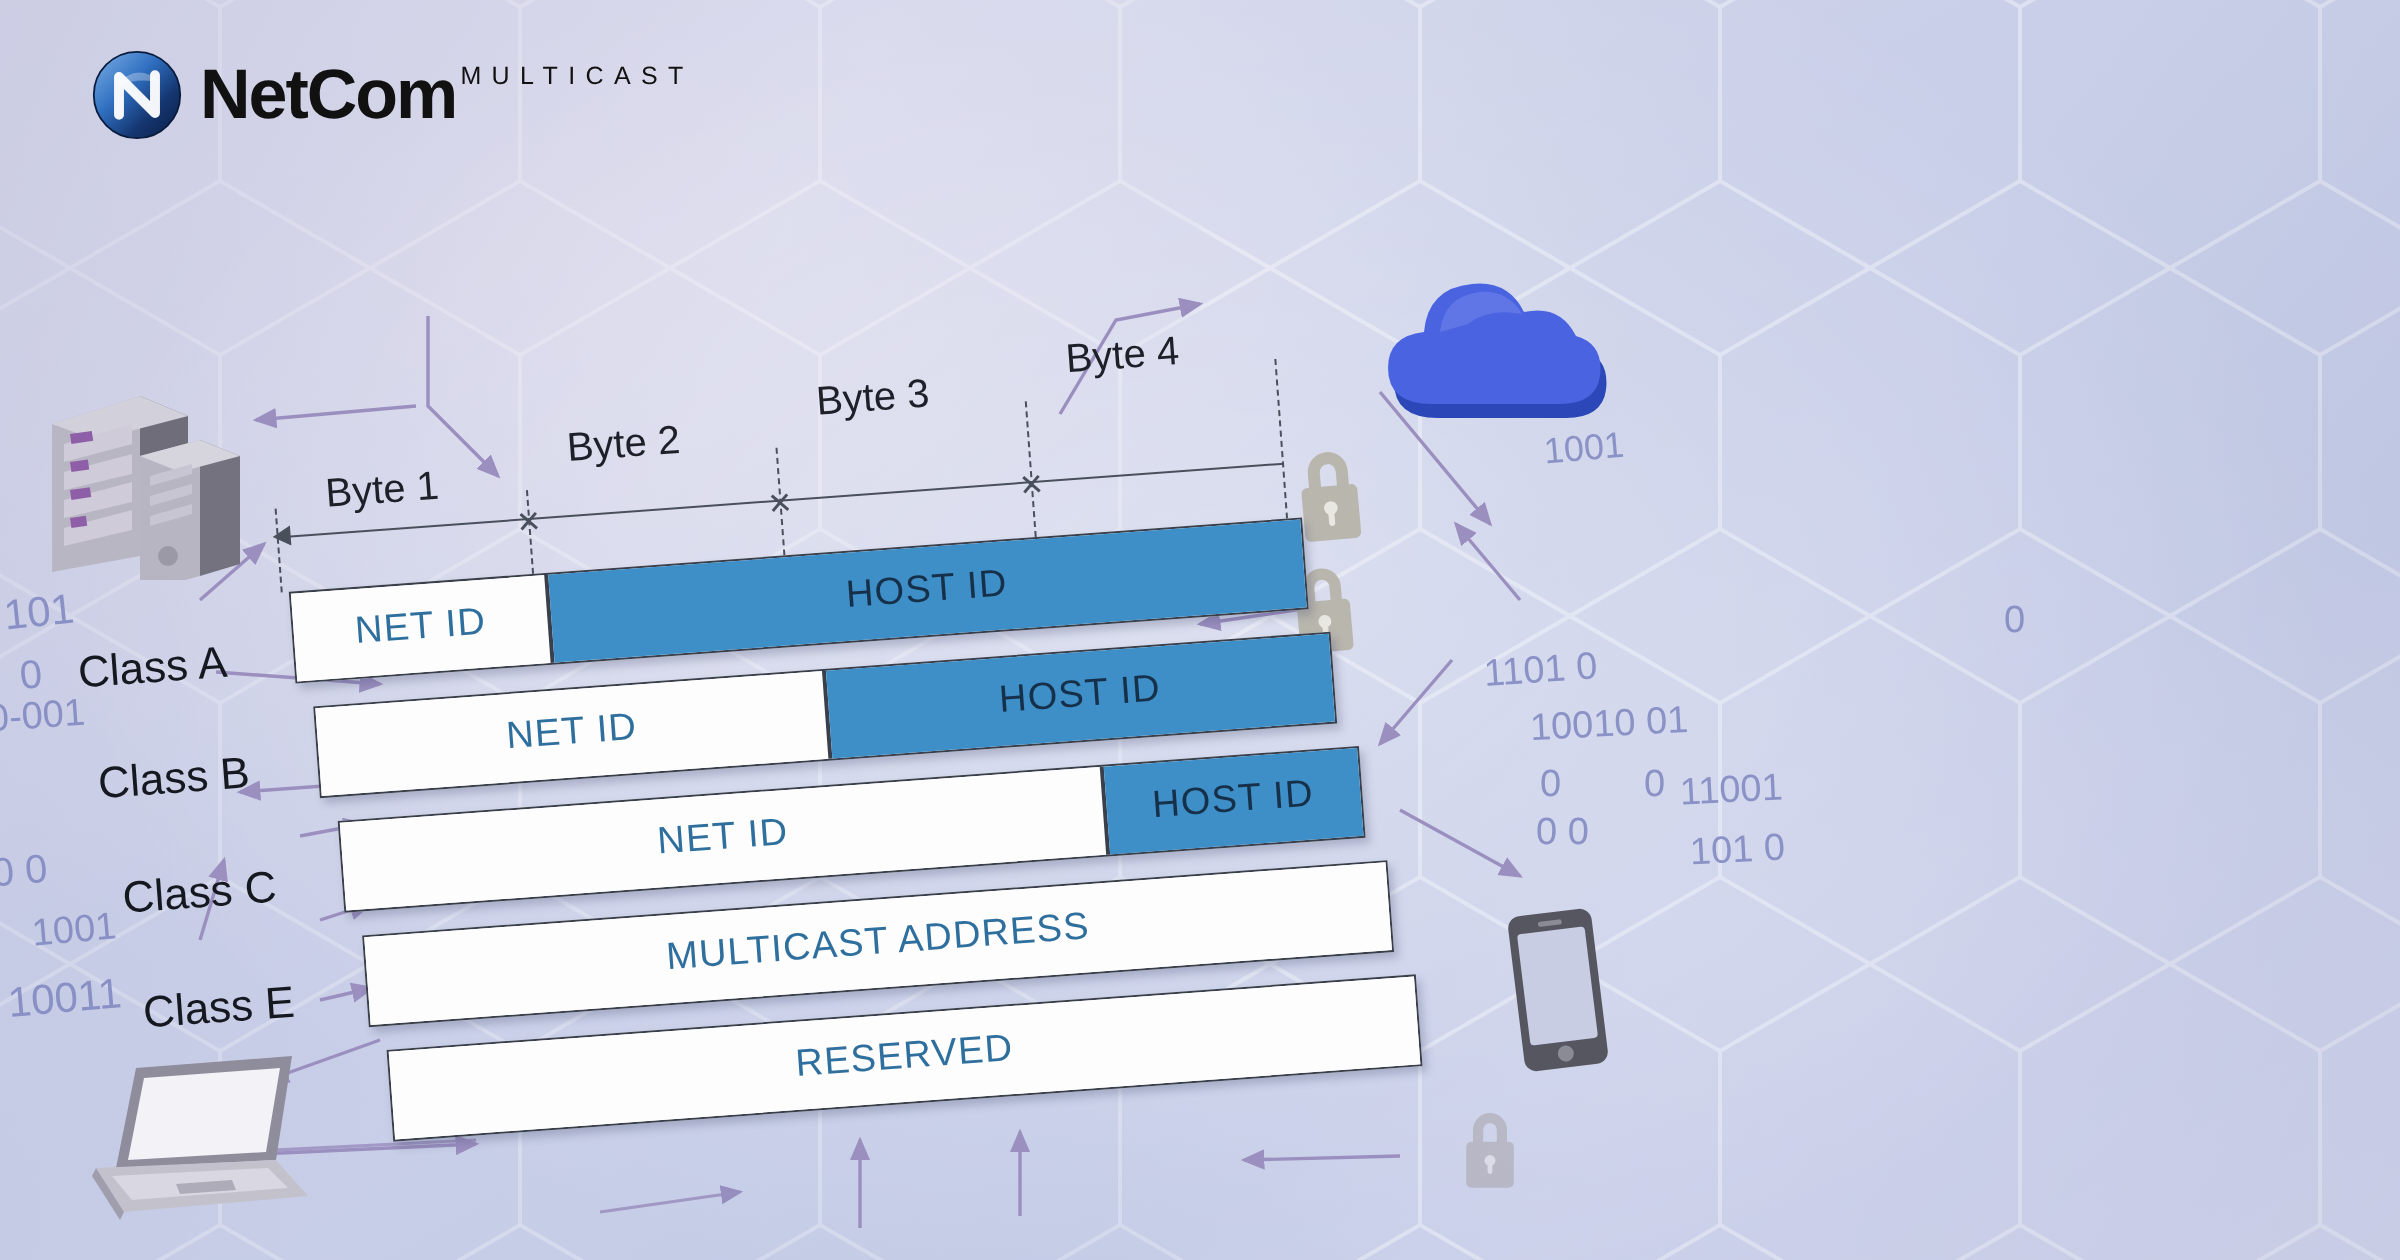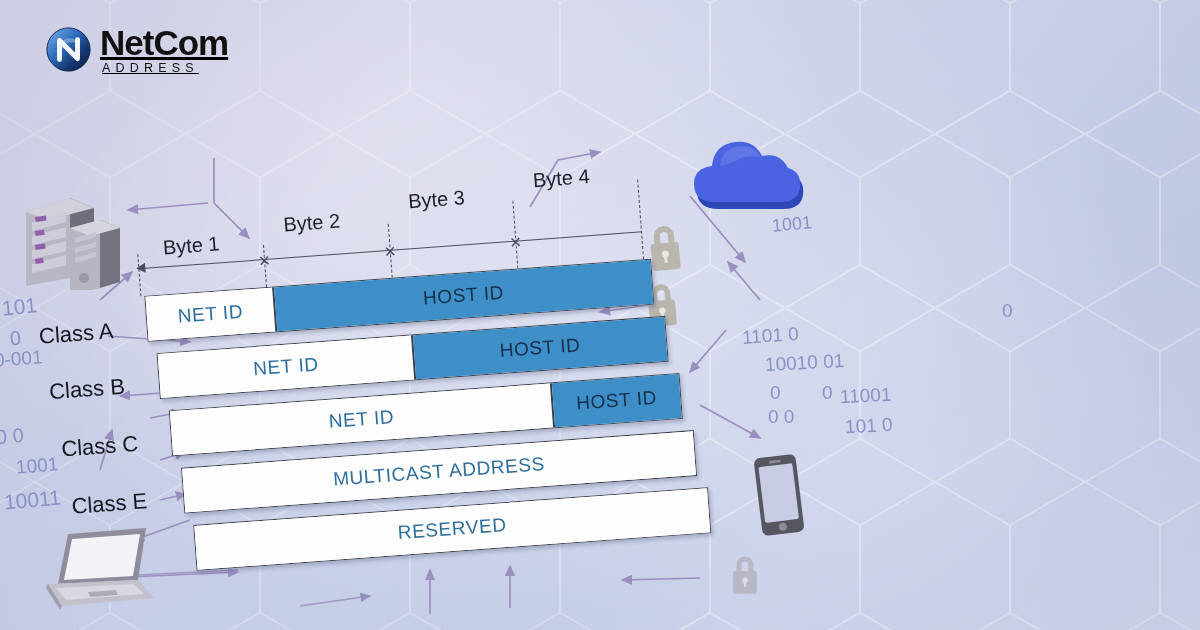--- a/index.html
+++ b/index.html
@@ -27,21 +27,21 @@
     background:radial-gradient(ellipse 820px 520px at 50% 48%, rgba(255,255,255,.30) 0%, rgba(255,255,255,0) 70%);
   }
   .bg-dark{
     position:absolute;inset:0;
     background:linear-gradient(115deg, rgba(150,155,195,.22) 0%, rgba(150,155,195,0) 30%, rgba(150,155,195,0) 70%, rgba(160,162,198,.18) 100%);
   }
 
   
   #logo{position:absolute;left:46px;top:25px;display:flex;align-items:center;gap:9px;}
   #logo .mark{width:45px;height:45px;flex:0 0 auto;}
-  #logo .wordmark{display:flex;flex-direction:column;line-height:1;text-decoration:underline;}
+  #logo .wordmark{display:flex;flex-direction:row;line-height:1;}
   #logo .w1{font-size:35px;font-weight:bold;color:#111;letter-spacing:-1px;}
   #logo .w2{font-size:12.5px;color:#111;letter-spacing:5.2px;margin-top:2px;margin-left:2px;}
 
   
   #headline{
     position:absolute;left:757px;top:218px;width:420px;
     font-size:42px;font-weight:bold;color:#221f6e;
     line-height:1.28;letter-spacing:-.5px;
   }
 
@@ -131,21 +131,21 @@
           <stop offset="100%" stop-color="#0b1f44"></stop>
         </linearGradient>
       </defs>
       <circle cx="50" cy="50" r="48" fill="url(#lgGrad)"></circle>
       <circle cx="50" cy="50" r="48" fill="none" stroke="#0a1c3d" stroke-width="2"></circle>
       <path d="M30 72 L30 30 L70 70 L70 28" fill="none" stroke="#ffffff" stroke-width="11" stroke-linecap="round" stroke-linejoin="round" opacity="0.95"></path>
       <path d="M26 40 Q50 12 76 36 Q52 30 26 40 Z" fill="#ffffff" opacity="0.30"></path>
     </svg>
     <div class="wordmark">
       <div class="w1">NetCom</div>
-      <div class="w2">ADDRESS</div>
+      <div class="w2">MULTICAST</div>
     </div>
   </div>
 
 
   <svg id="arrows" viewBox="0 0 1200 630">
     <defs>
       <marker id="ah" markerWidth="8" markerHeight="8" refX="6" refY="3" orient="auto">
         <path d="M0,0 L7,3 L0,6 Z" fill="#9b8fc0"></path>
       </marker>
       <marker id="ah2" markerWidth="8" markerHeight="8" refX="6" refY="3" orient="auto">

